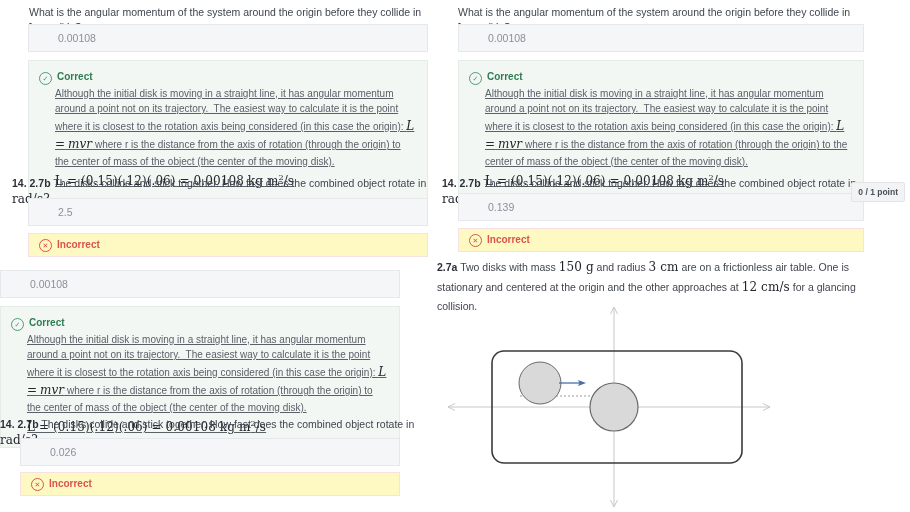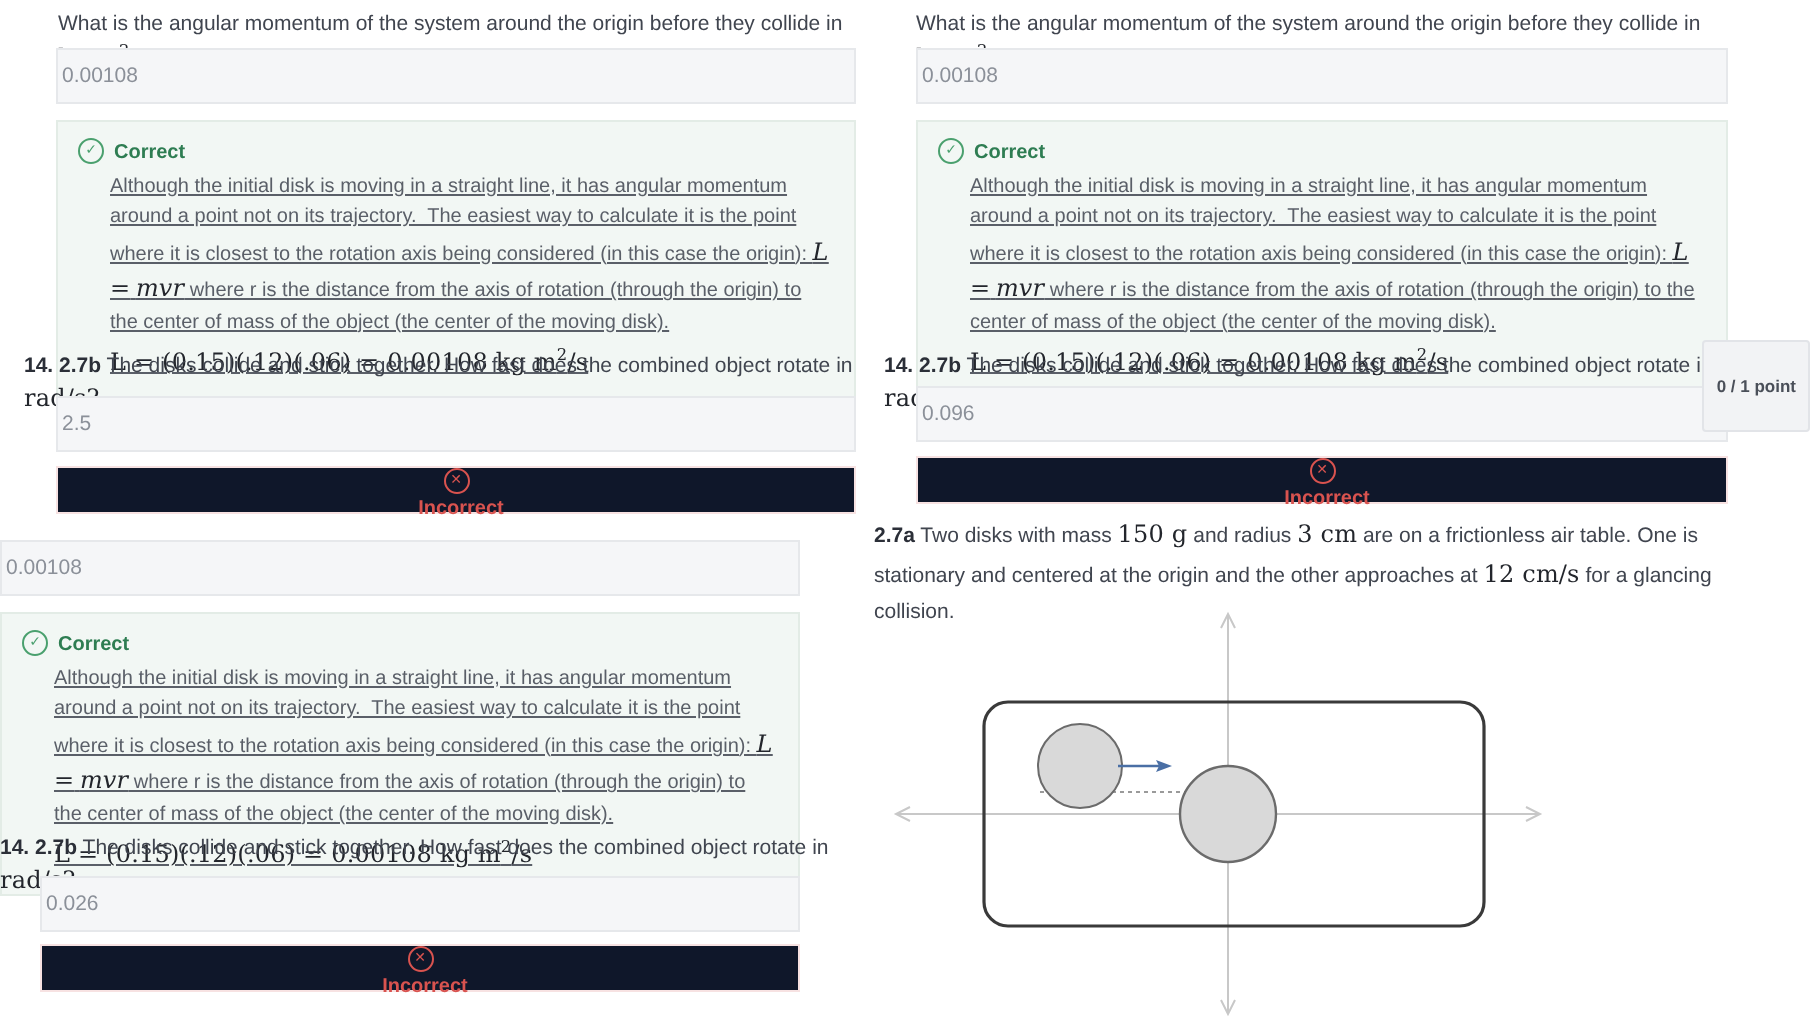--- a/index.html
+++ b/index.html
@@ -31,36 +31,36 @@
   }
   .math-it{font-style:italic;}
   sup{font-size:.68em;vertical-align:super;}
 
   .answer-box{
     background:#f5f6f8;
     border:1px solid #e6e8eb;
     height:28px;
     display:flex;
     align-items:center;
-    padding:0 2px;
+    padding:0 29px;
     box-sizing:border-box;
     color:#8b9099;
     font-size:10.5px;
   }
 
   .feedback{
     box-sizing:border-box;
     padding:8px 10px 10px 10px;
     font-size:10px;
     line-height:1.55;
   }
   .feedback.correct{background:#f2f7f4;border:1px solid #e3ece6;}
-  .feedback.incorrect{background:#0f172a;border:1px solid #f7e2e2;height:24px;padding:0 10px;display:flex;align-items:center;flex-direction:column;}
-
-  .fb-head{display:flex;align-items:flex-start;gap:5px;margin-bottom:1px;}
+  .feedback.incorrect{background:#fef9c3;border:1px solid #f7e2e2;height:24px;padding:0 10px;display:flex;align-items:center;}
+
+  .fb-head{display:flex;align-items:flex-end;gap:5px;margin-bottom:1px;}
   .fb-title{font-weight:bold;font-size:10px;}
   .correct .fb-title{color:#2e7d52;}
   .incorrect .fb-title{color:#d9534f;}
 
   .icon-circle{
     width:11px;height:11px;border-radius:50%;
     border:1px solid currentColor;
     display:inline-flex;align-items:center;justify-content:center;
     font-size:7px;line-height:1;flex:0 0 auto;
   }
@@ -71,28 +71,28 @@
     margin-left:16px;
     color:#5a5f68;
     text-decoration:underline;
   }
   .fb-body p{margin:0;}
   .fb-formula{margin-top:2px;}
 
   .points-badge{
     position:absolute;
     right:5px;
-    top:170px;
+    top:182px;
     background:#f2f3f5;
     border:1px solid #e2e4e8;
     border-radius:2px;
     font-size:8.5px;
     font-weight:bold;
     color:#4a4f59;
-    padding:17px 6px;
+    padding:4px 6px;
     white-space:nowrap;
   }
 
   .diagram-wrap{position:relative;width:470px;height:212px;}
 </style>
 </head>
 <body>
 
 <div class="col col-left">
 
@@ -192,21 +192,21 @@
 
   <div style="position:absolute;left:2px;top:176px;width:440px;">
     <div class="qtext">
       <span class="qlabel">14.</span>
       <span class="qlabel">2.7b</span>
       <span>The disks collide and stick together. How fast does the combined object rotate in </span><span class="math">rad/s?</span>
     </div>
   </div>
 
   <div class="answer-box" style="position:absolute;left:18px;top:193px;width:406px;">
-    <span>0.096</span>
+    <span>0.139</span>
   </div>
 
   <div class="feedback incorrect" style="position:absolute;left:18px;top:228px;width:406px;">
     <span class="icon-circle">✕</span>
     <span class="fb-title" style="margin-left:5px;">Incorrect</span>
   </div>
 
   <div style="position:absolute;left:-3px;top:258px;width:460px;">
     <div class="qtext" style="line-height:1.65;">
       <span class="qlabel">2.7a</span>

